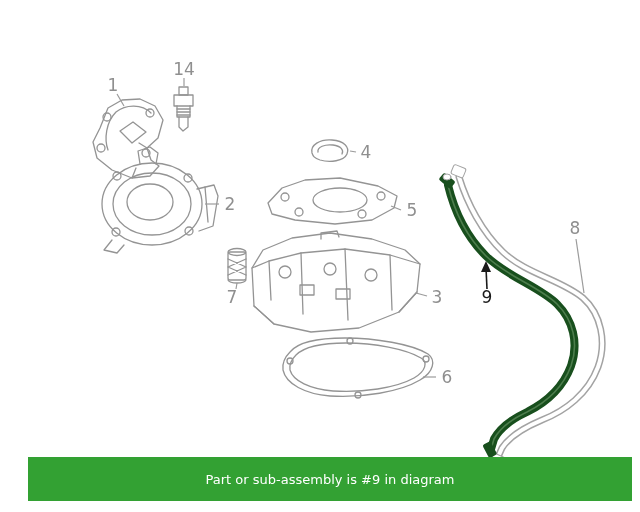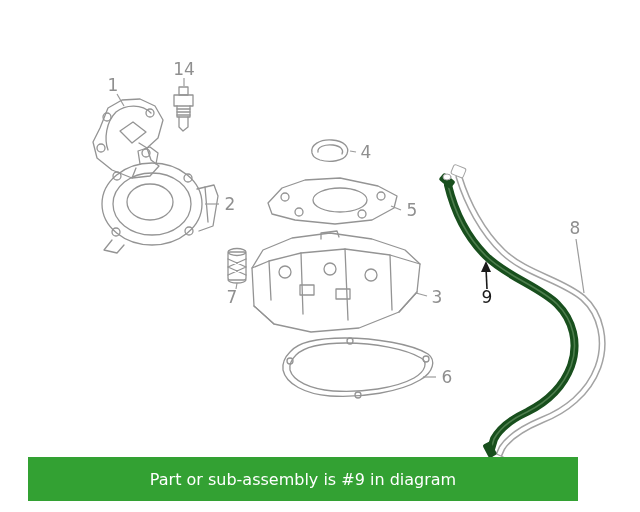--- a/index.html
+++ b/index.html
@@ -9,23 +9,23 @@
     font-family: "DejaVu Sans", "Liberation Sans", sans-serif;
   }
   .stage { position: relative; width: 640px; height: 512px; background: #fff; overflow: hidden; }
   .stage svg { position: absolute; left: 0; top: 0; }
   .callout {
     position: absolute; transform: translate(-50%, -50%);
     font-size: 17px; color: #8f8f8f; user-select: none; line-height: 1;
   }
   .callout.dark { color: #1a1a1a; }
   .banner {
-    position: absolute; left: 28px; top: 457px; width: 550px; height: 44px;
+    position: absolute; left: 28px; top: 457px; width: 604px; height: 44px;
     display: flex; flex-direction: column; justify-content: center; align-items: center;
-    text-align: center; font-size: 16px; line-height: 19px;
+    text-align: center; font-size: 13px; line-height: 19px;
     background: #33a133; color: #ffffff;
   }
 </style>
 </head>
 <body>
 
 <div class="stage">
 
   <svg width="640" height="512" viewBox="0 0 640 512">
     <g stroke="#949494" stroke-width="1.3" fill="none" stroke-linejoin="round" stroke-linecap="round">

